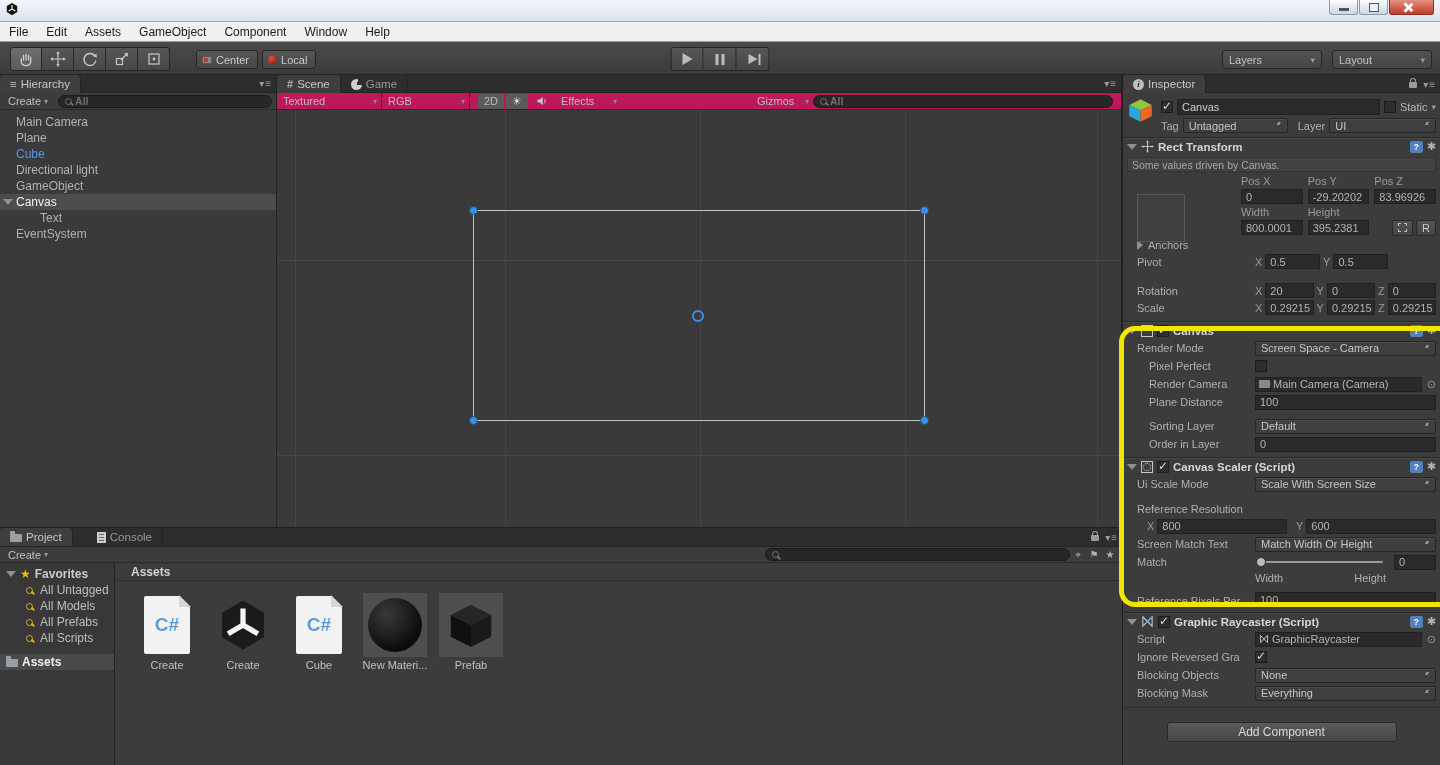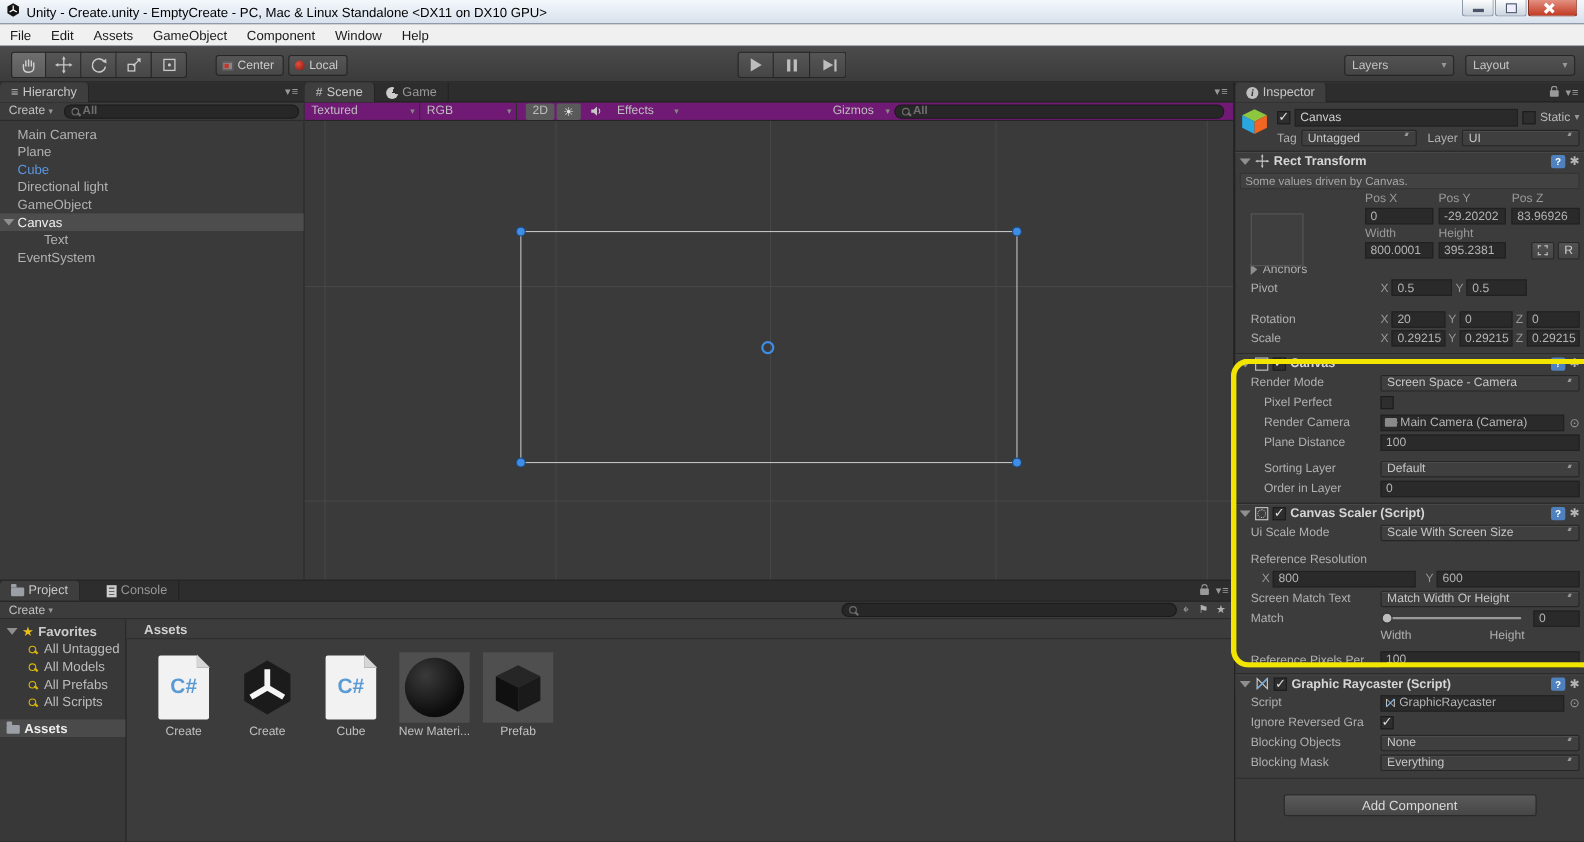--- a/index.html
+++ b/index.html
@@ -92,21 +92,21 @@
   
   .hierarchy { position:absolute; left:0; top:75px; width:277px; height:452px; background:#3a3a3a; border-right:1px solid #242424;}
   .hlist { padding-top:4px; }
   .hrow { height:16px; display:flex; align-items:center; padding-left:16px; color:#b2b2b2; font-size:12px; position:relative;}
   .hrow.sel { background:#4d4d4d; color:#f0f0f0; }
   .hrow.blue { color:#5a96e0; }
   .hrow.indent { padding-left:40px; }
   .hrow .caret { position:absolute; left:3px; }
   
   .sceneview { position:absolute; left:277px; top:75px; width:845px; height:452px; background:#383838; border-right:1px solid #242424; }
-  .svtoolbar { height:17px; background:#701a75; border-bottom:1px solid #262626; display:flex; align-items:center; font-size:11px; color:#bdbdbd; }
+  .svtoolbar { height:17px; background:#be185d; border-bottom:1px solid #262626; display:flex; align-items:center; font-size:11px; color:#bdbdbd; }
   .sv-dd { height:17px; display:flex; align-items:center; padding:0 16px 0 6px; border-right:1px solid #2e2e2e; position:relative; }
   .sv-dd::after { content:"▾"; position:absolute; right:4px; font-size:8px; color:#888; }
   .sv-btn { height:15px; margin:0 1px; padding:0 6px; display:flex; align-items:center; border-radius:2px; }
   .sv-btn.active { background:#5a5a5a; }
   .viewport { position:relative; width:100%; height:417px; background:#3a3a3a; overflow:hidden; }
   .gridv { position:absolute; top:0; bottom:0; width:1px; background:#444648; }
   .gridh { position:absolute; left:0; right:0; height:1px; background:#444648; }
   .uirect { position:absolute; left:196px; top:100px; width:452px; height:211px; border:1px solid #c2c2c2; }
   .handle { position:absolute; width:9px; height:9px; border-radius:50%; background:#3e8ee8; border:1px solid #1d4f86; }
   .centerring { position:absolute; left:415px; top:200px; width:12px; height:12px; border-radius:50%; border:2px solid #3e8ee8; }
@@ -198,21 +198,20 @@
 
 <div id="app">
 
   <div class="titlebar">
     <span class="ulogo">
       <svg width="14" height="14" viewBox="0 0 32 32">
           <path fill="#141414" d="M16 2 L28 9 V23 L16 30 L4 23 V9 Z"></path>
           <path stroke="#fff" stroke-width="2.6" fill="none" d="M16 16 L16 7 M16 16 L8.5 20.5 M16 16 L23.5 20.5"></path>
         </svg>
     </span>
-    <span class="ttext">Unity - Create.unity - EmptyCreate - PC, Mac &amp; Linux Standalone &lt;DX11 on DX10 GPU&gt;</span>
     <div class="winctl">
       <div class="winbtn min"></div>
       <div class="winbtn restore"></div>
       <div class="winbtn close"></div>
     </div>
   </div>
 
   <div class="menubar">
     <span>File</span>
     <span>Edit</span>

